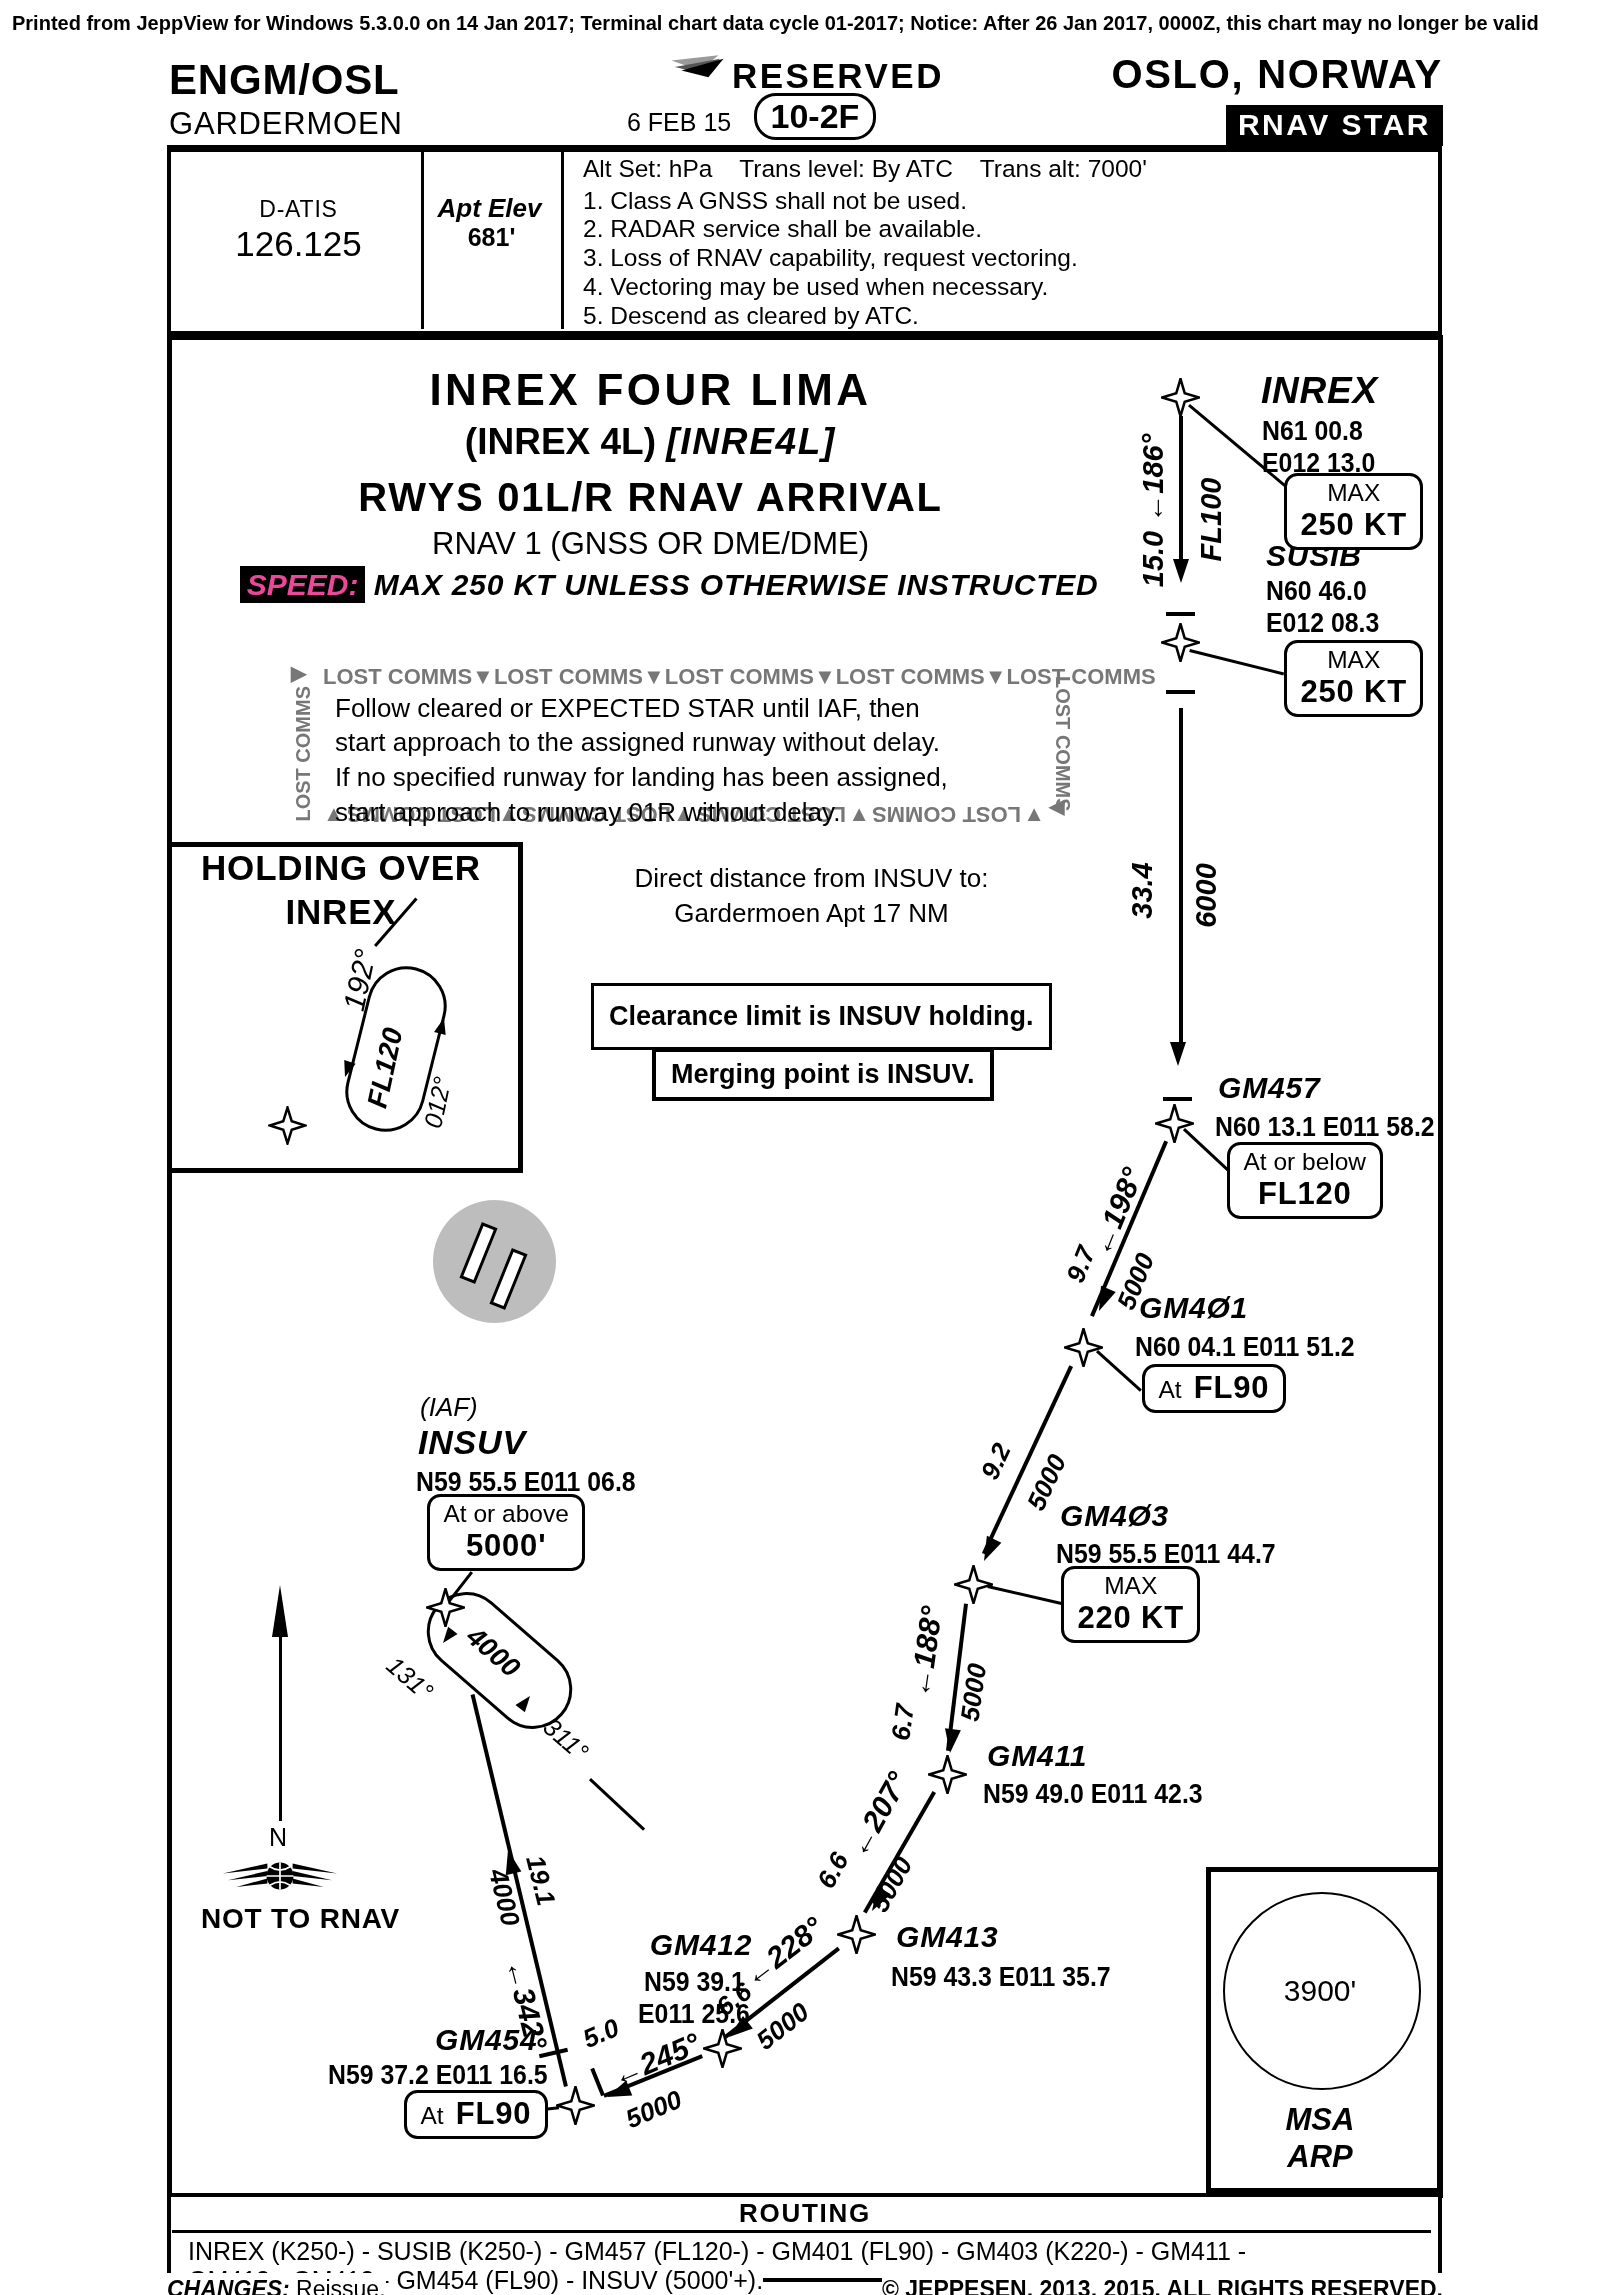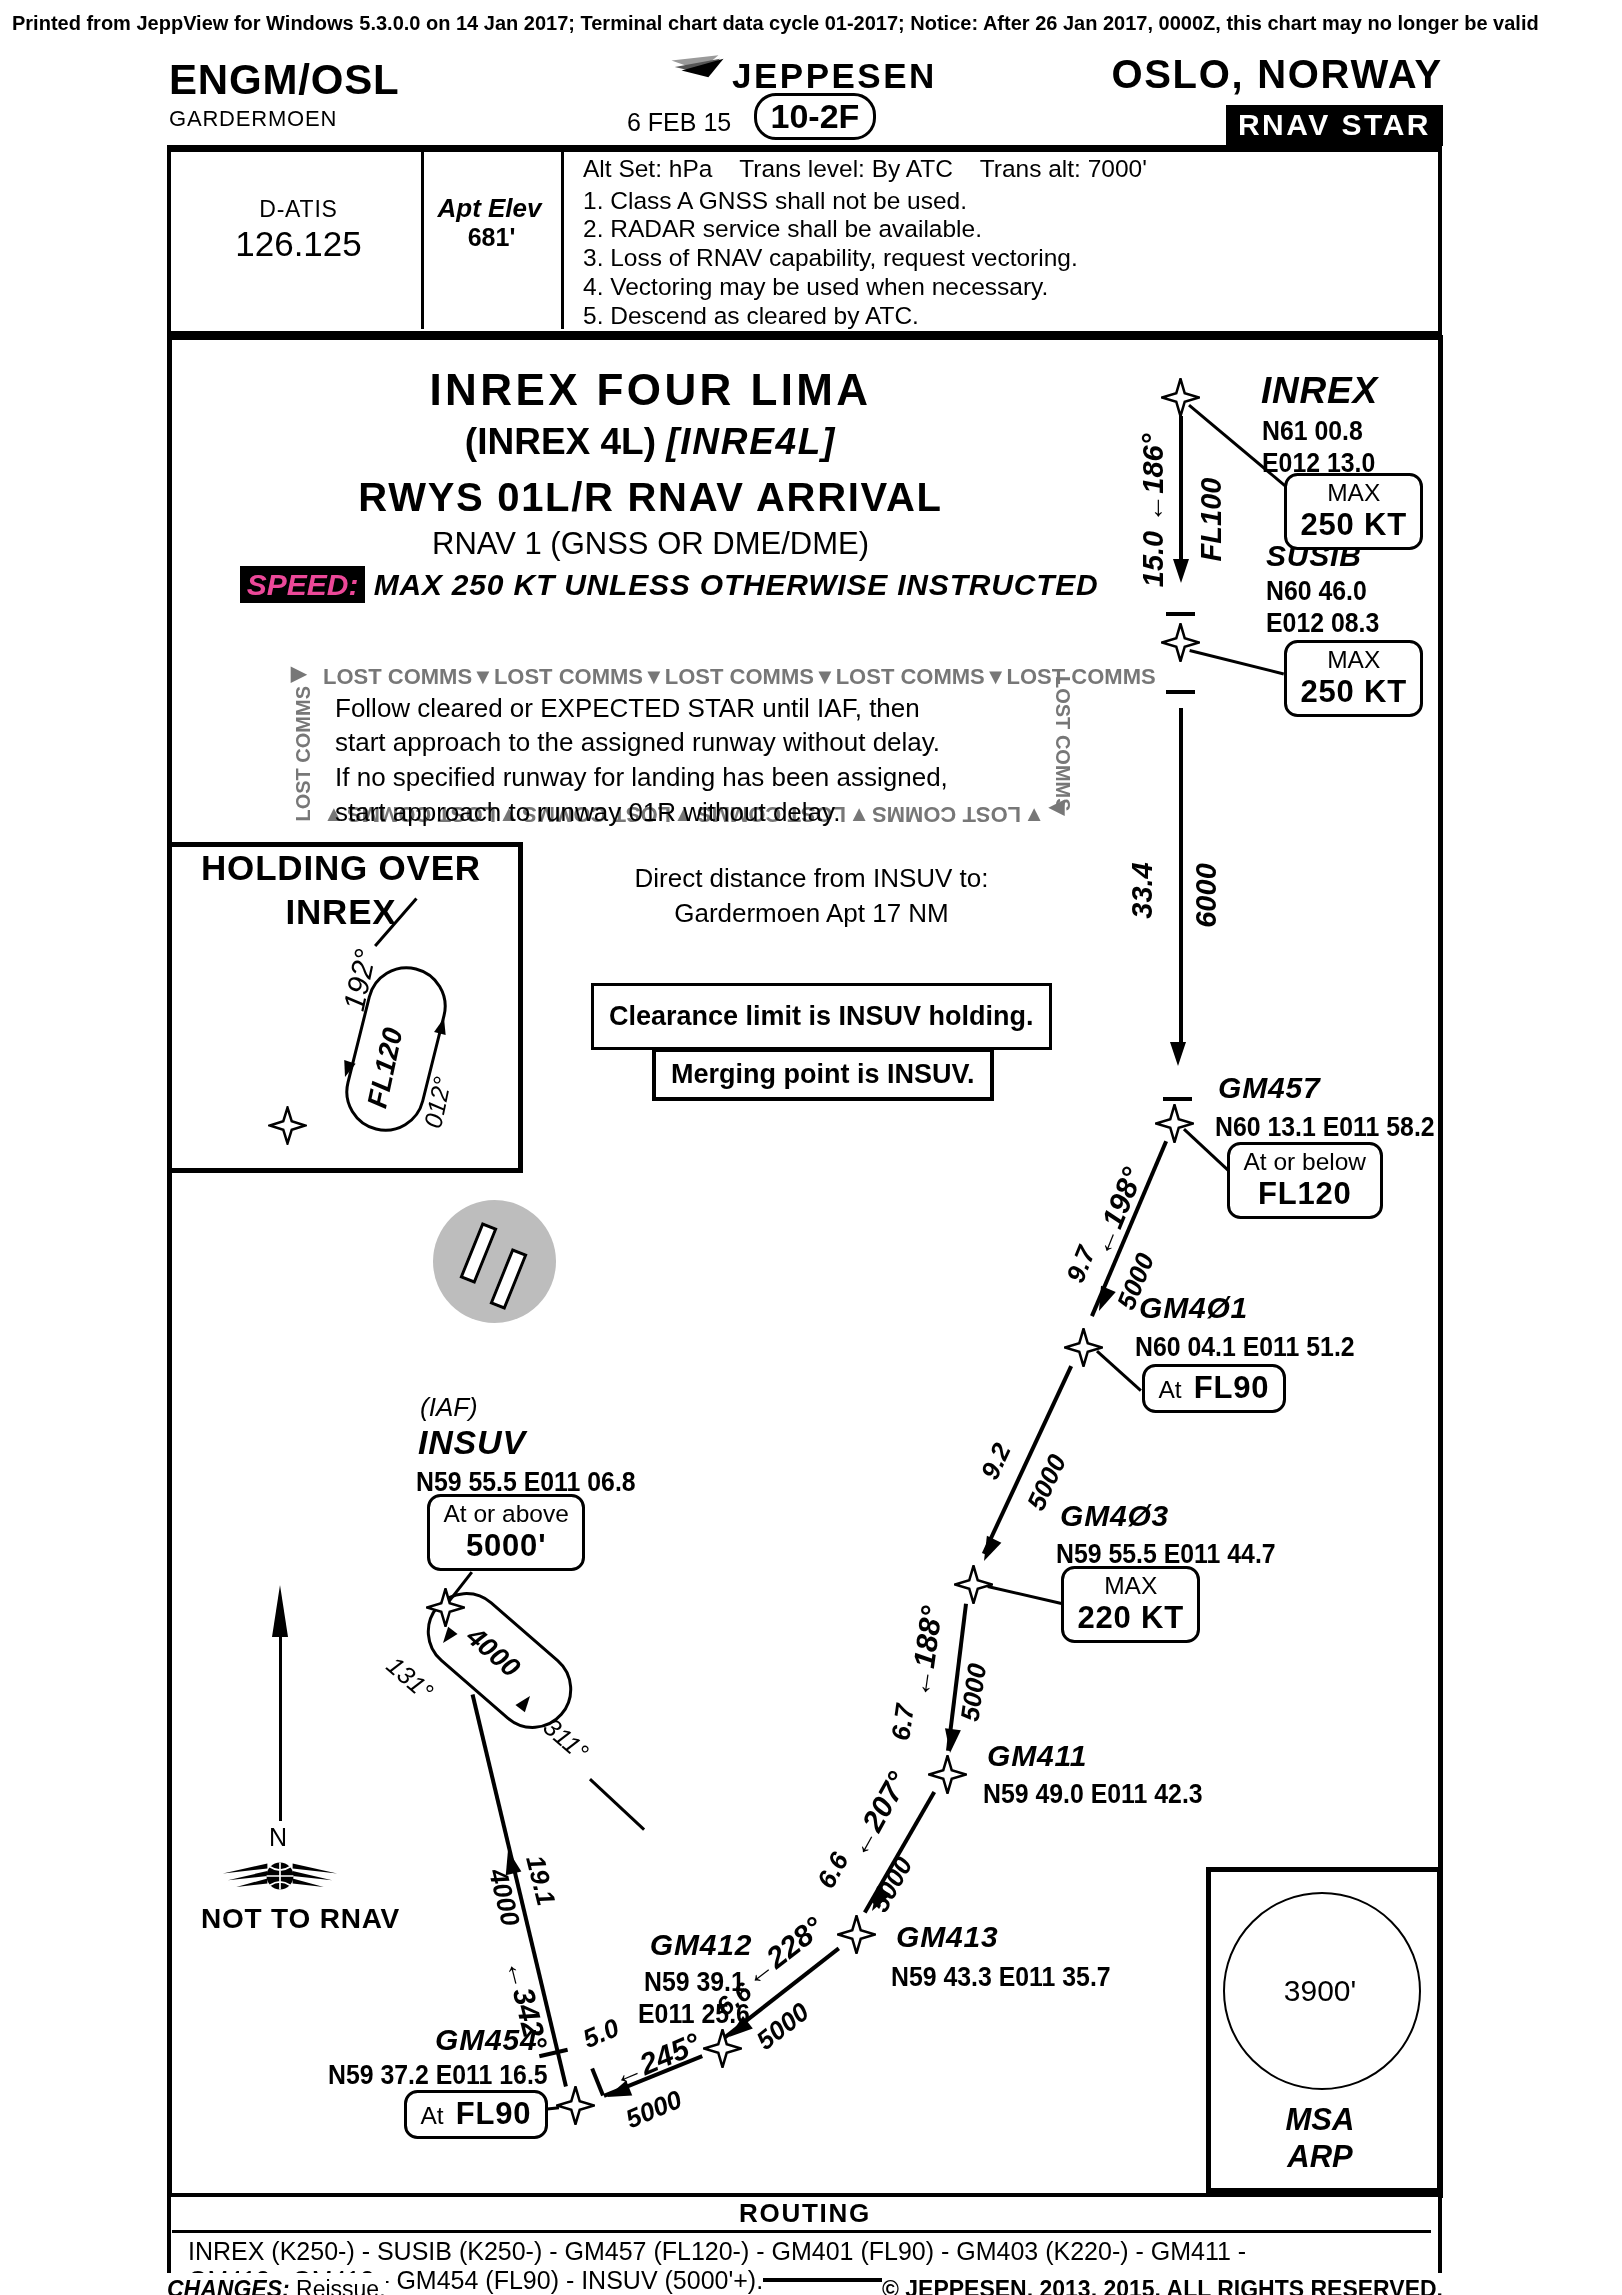--- a/index.html
+++ b/index.html
@@ -24,28 +24,28 @@
   .bal .inl{display:inline;vertical-align:baseline}
   .track{position:absolute;border:3.4px solid #000;border-radius:42px;background:transparent}
   .lc{color:#777;font-weight:bold}
 </style>
 </head>
 <body>
 
 <div class="abs b" style="left:12px;top:12px;font-size:20px">Printed from JeppView for Windows 5.3.0.0 on 14 Jan 2017; Terminal chart data cycle 01-2017; Notice: After 26 Jan 2017, 0000Z, this chart may no longer be valid</div>
 
 <div class="abs b" style="left:169px;top:56px;font-size:42px;letter-spacing:0.8px">ENGM/OSL</div>
-<div class="abs" style="left:169px;top:106px;font-size:22px;letter-spacing:0.8px">GARDERMOEN</div>
+<div class="abs" style="left:169px;top:106px;font-size:31px;letter-spacing:0.8px">GARDERMOEN</div>
 
 <svg class="abs" style="left:666px;top:52px" width="73" height="42" viewBox="0 0 86 50">
   <polygon points="6,10 62,4 40,22" fill="#9a9a9a"></polygon>
   <polygon points="10,18 64,8 44,26" fill="#555"></polygon>
   <polygon points="18,22 68,8 50,30" fill="#000"></polygon>
 </svg>
-<div class="abs b" style="left:732px;top:56px;font-size:35px;letter-spacing:2.5px">JEPPESEN</div>
+<div class="abs b" style="left:732px;top:56px;font-size:35px;letter-spacing:2.5px">RESERVED</div>
 <div class="abs" style="left:627px;top:108px;font-size:25px">6 FEB 15</div>
 <div class="abs b" style="left:754px;top:93px;font-size:34px;border:3.4px solid #000;border-radius:22px;padding:0.8px 13.5px">10-2F</div>
 
 <div class="abs b" style="right:179px;top:52px;font-size:40px;letter-spacing:1.7px">OSLO, NORWAY</div>
 <div class="abs b" style="right:179px;top:105px;font-size:30px;letter-spacing:2.5px;background:#000;color:#fff;padding:3.4px 12px">RNAV STAR</div>
 
 <div class="abs" style="left:167px;top:145px;width:1267px;height:179px;border:4.2px solid #000;border-top-width:7.6px"></div>
 <div class="abs" style="left:421px;top:149px;width:3.4px;height:180px;background:#000"></div>
 <div class="abs" style="left:561px;top:149px;width:3.4px;height:180px;background:#000"></div>
 <div class="abs c" style="left:176px;top:196px;width:245px;font-size:23px;letter-spacing:0.8px">D-ATIS</div>

